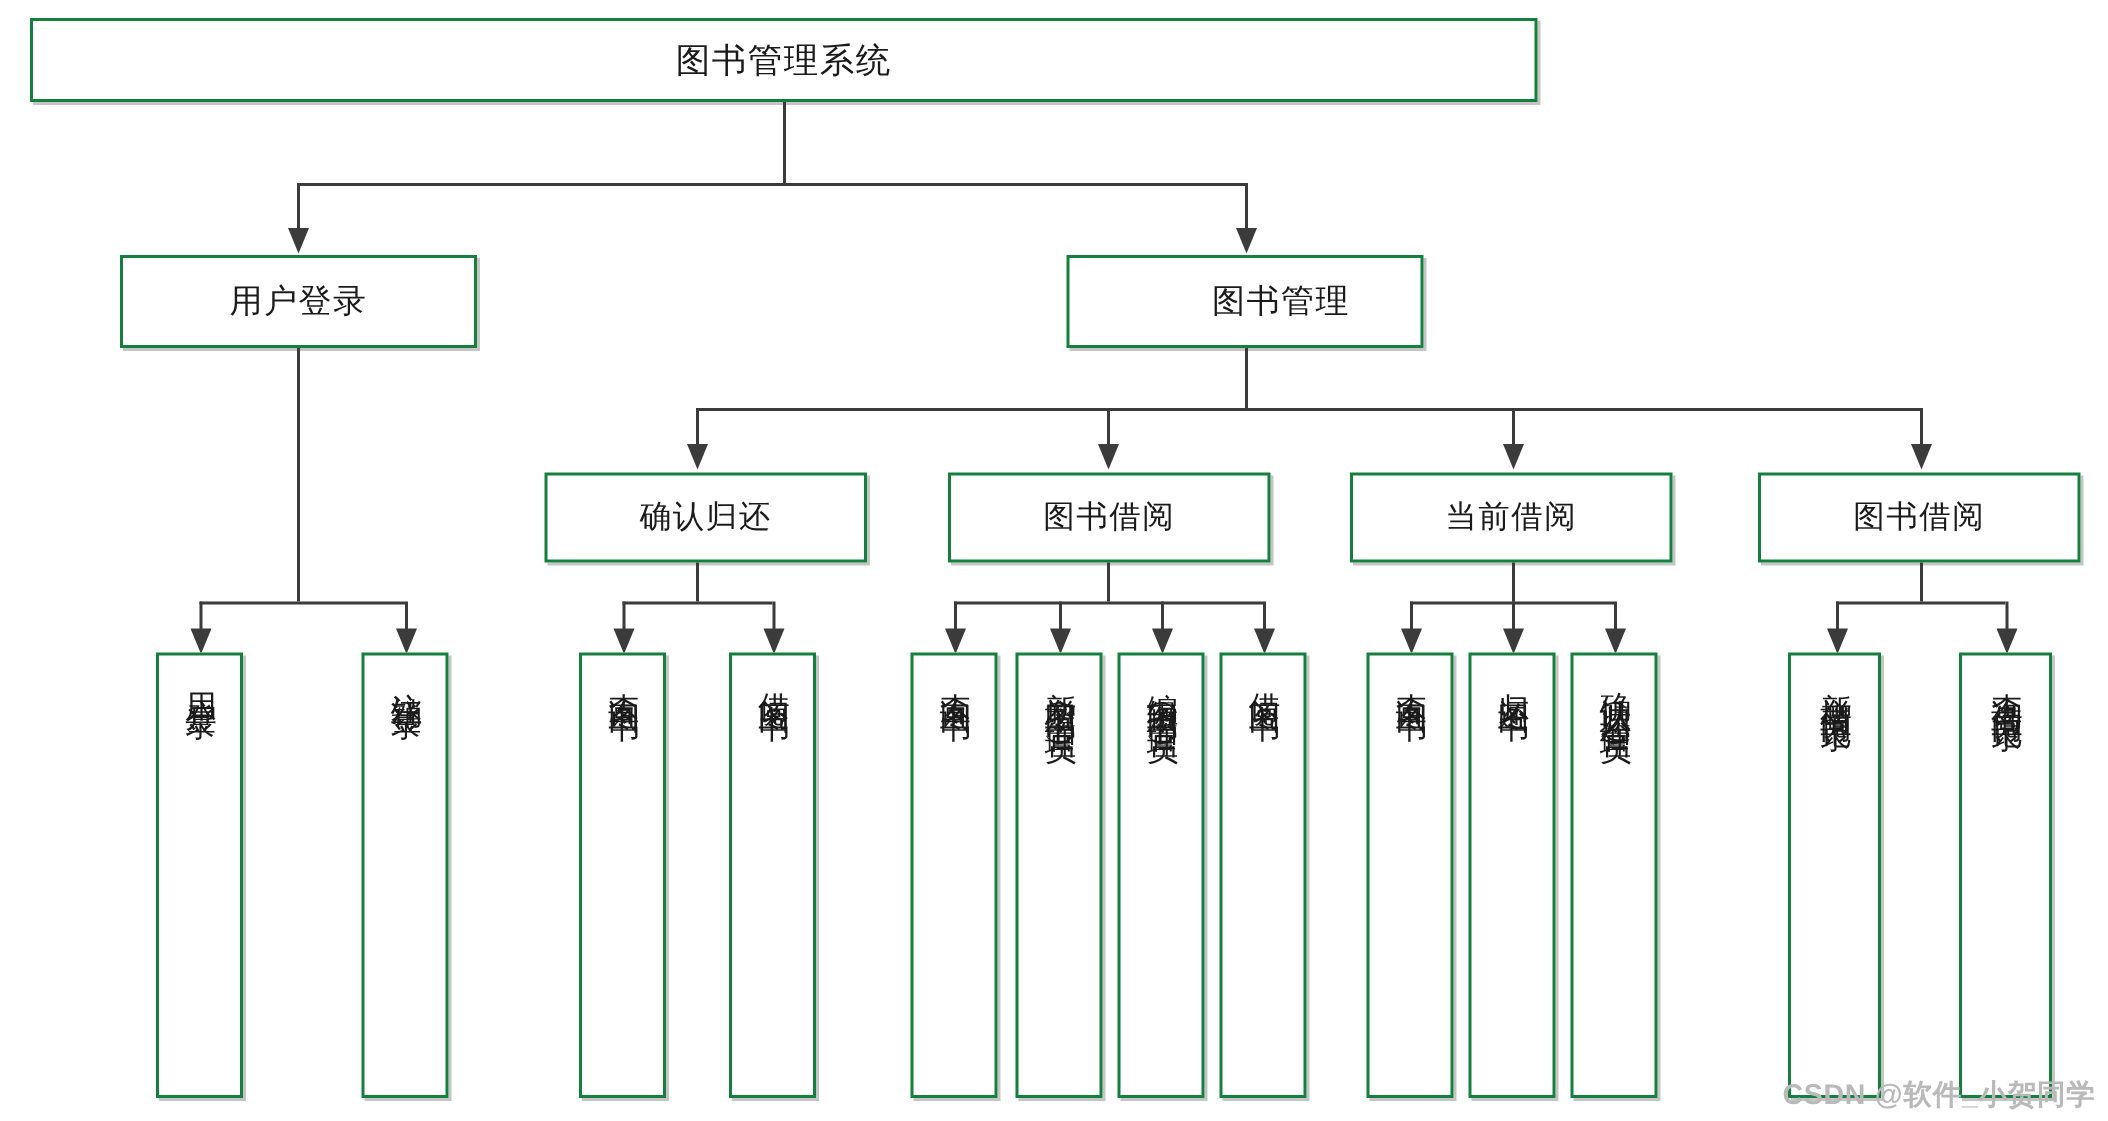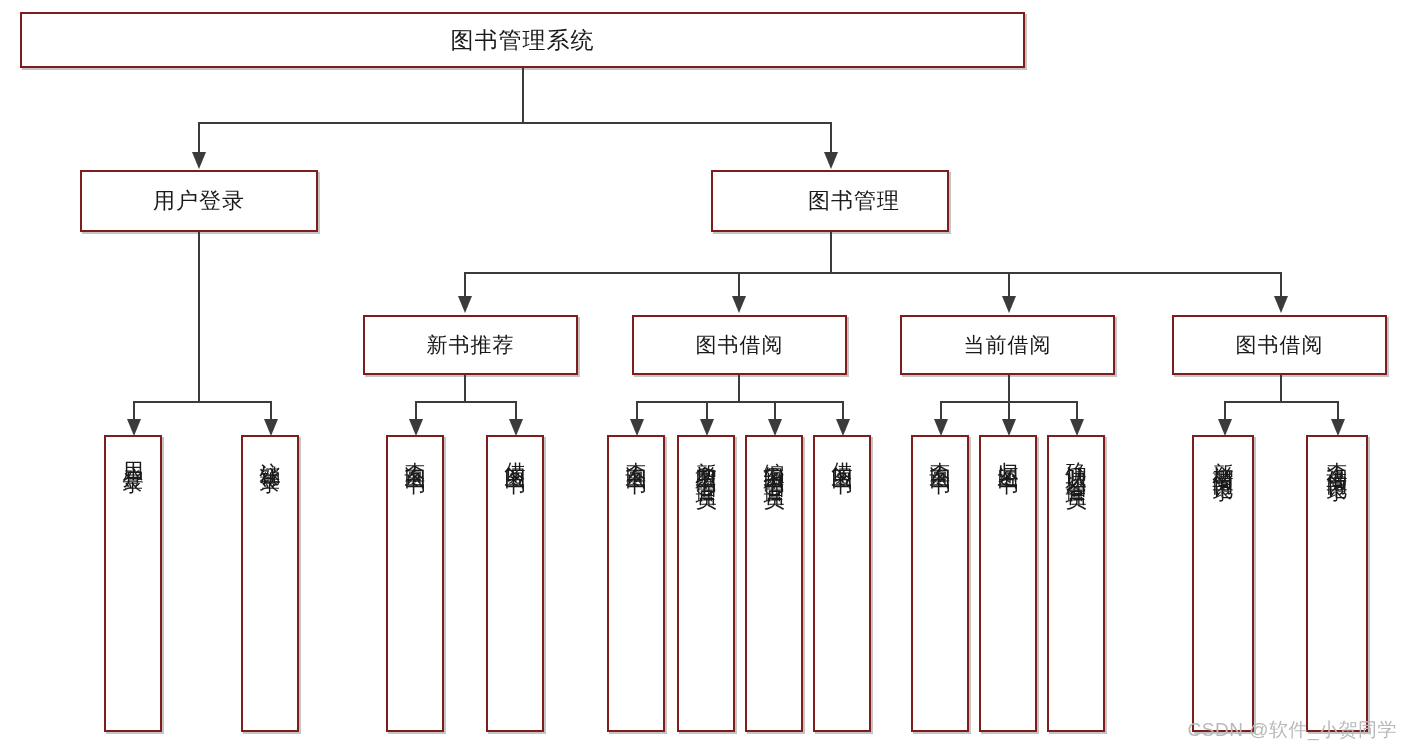--- a/index.html
+++ b/index.html
@@ -15,21 +15,21 @@
     width: 1405px;
     height: 747px;
     background: #ffffff;
     overflow: hidden;
   }
   
   .node {
     position: absolute;
     box-sizing: border-box;
     background: #ffffff;
-    border: 2px solid #7f1d1d;
+    border: 2px solid #15803d;
     display: flex;
     align-items: center;
     justify-content: center;
     color: #1a1a1a;
   }
   .node.shadowed {
     box-shadow: 2px 2px 0 0 rgba(150,150,150,0.55);
   }
   .node-label {
     font-size: 21px;
@@ -83,20 +83,21 @@
   
   #watermark {
     position: absolute;
     right: 8px;
     bottom: 4px;
     font-size: 19px;
     color: #b9b9b9;
     white-space: nowrap;
     letter-spacing: 0.5px;
     pointer-events: none;
+    font-weight: bold;
   }
 </style>
 </head>
 <body>
 
 <div id="canvas">
 
   <div class="node root shadowed" style="left:20px; top:12px; width:1005px; height:56px;">
     <span class="node-label">图书管理系统</span>
   </div>
@@ -134,21 +135,21 @@
   <div class="vline" style="left:738px; top:272px; height:26px;"></div>
   <div class="arrow" style="left:732px; top:296px;"></div>
 
   <div class="vline" style="left:1008px; top:272px; height:26px;"></div>
   <div class="arrow" style="left:1002px; top:296px;"></div>
 
   <div class="vline" style="left:1280px; top:272px; height:26px;"></div>
   <div class="arrow" style="left:1274px; top:296px;"></div>
 
   <div class="node level2 shadowed" style="left:363px; top:315px; width:215px; height:60px;">
-    <span class="node-label">新书推荐</span>
+    <span class="node-label">确认归还</span>
   </div>
 
   <div class="node level2 shadowed" style="left:900px; top:315px; width:215px; height:60px;">
     <span class="node-label">当前借阅</span>
   </div>
 
   <div class="node level2 shadowed" style="left:632px; top:315px; width:215px; height:60px;">
     <span class="node-label">图书借阅</span>
   </div>
 

